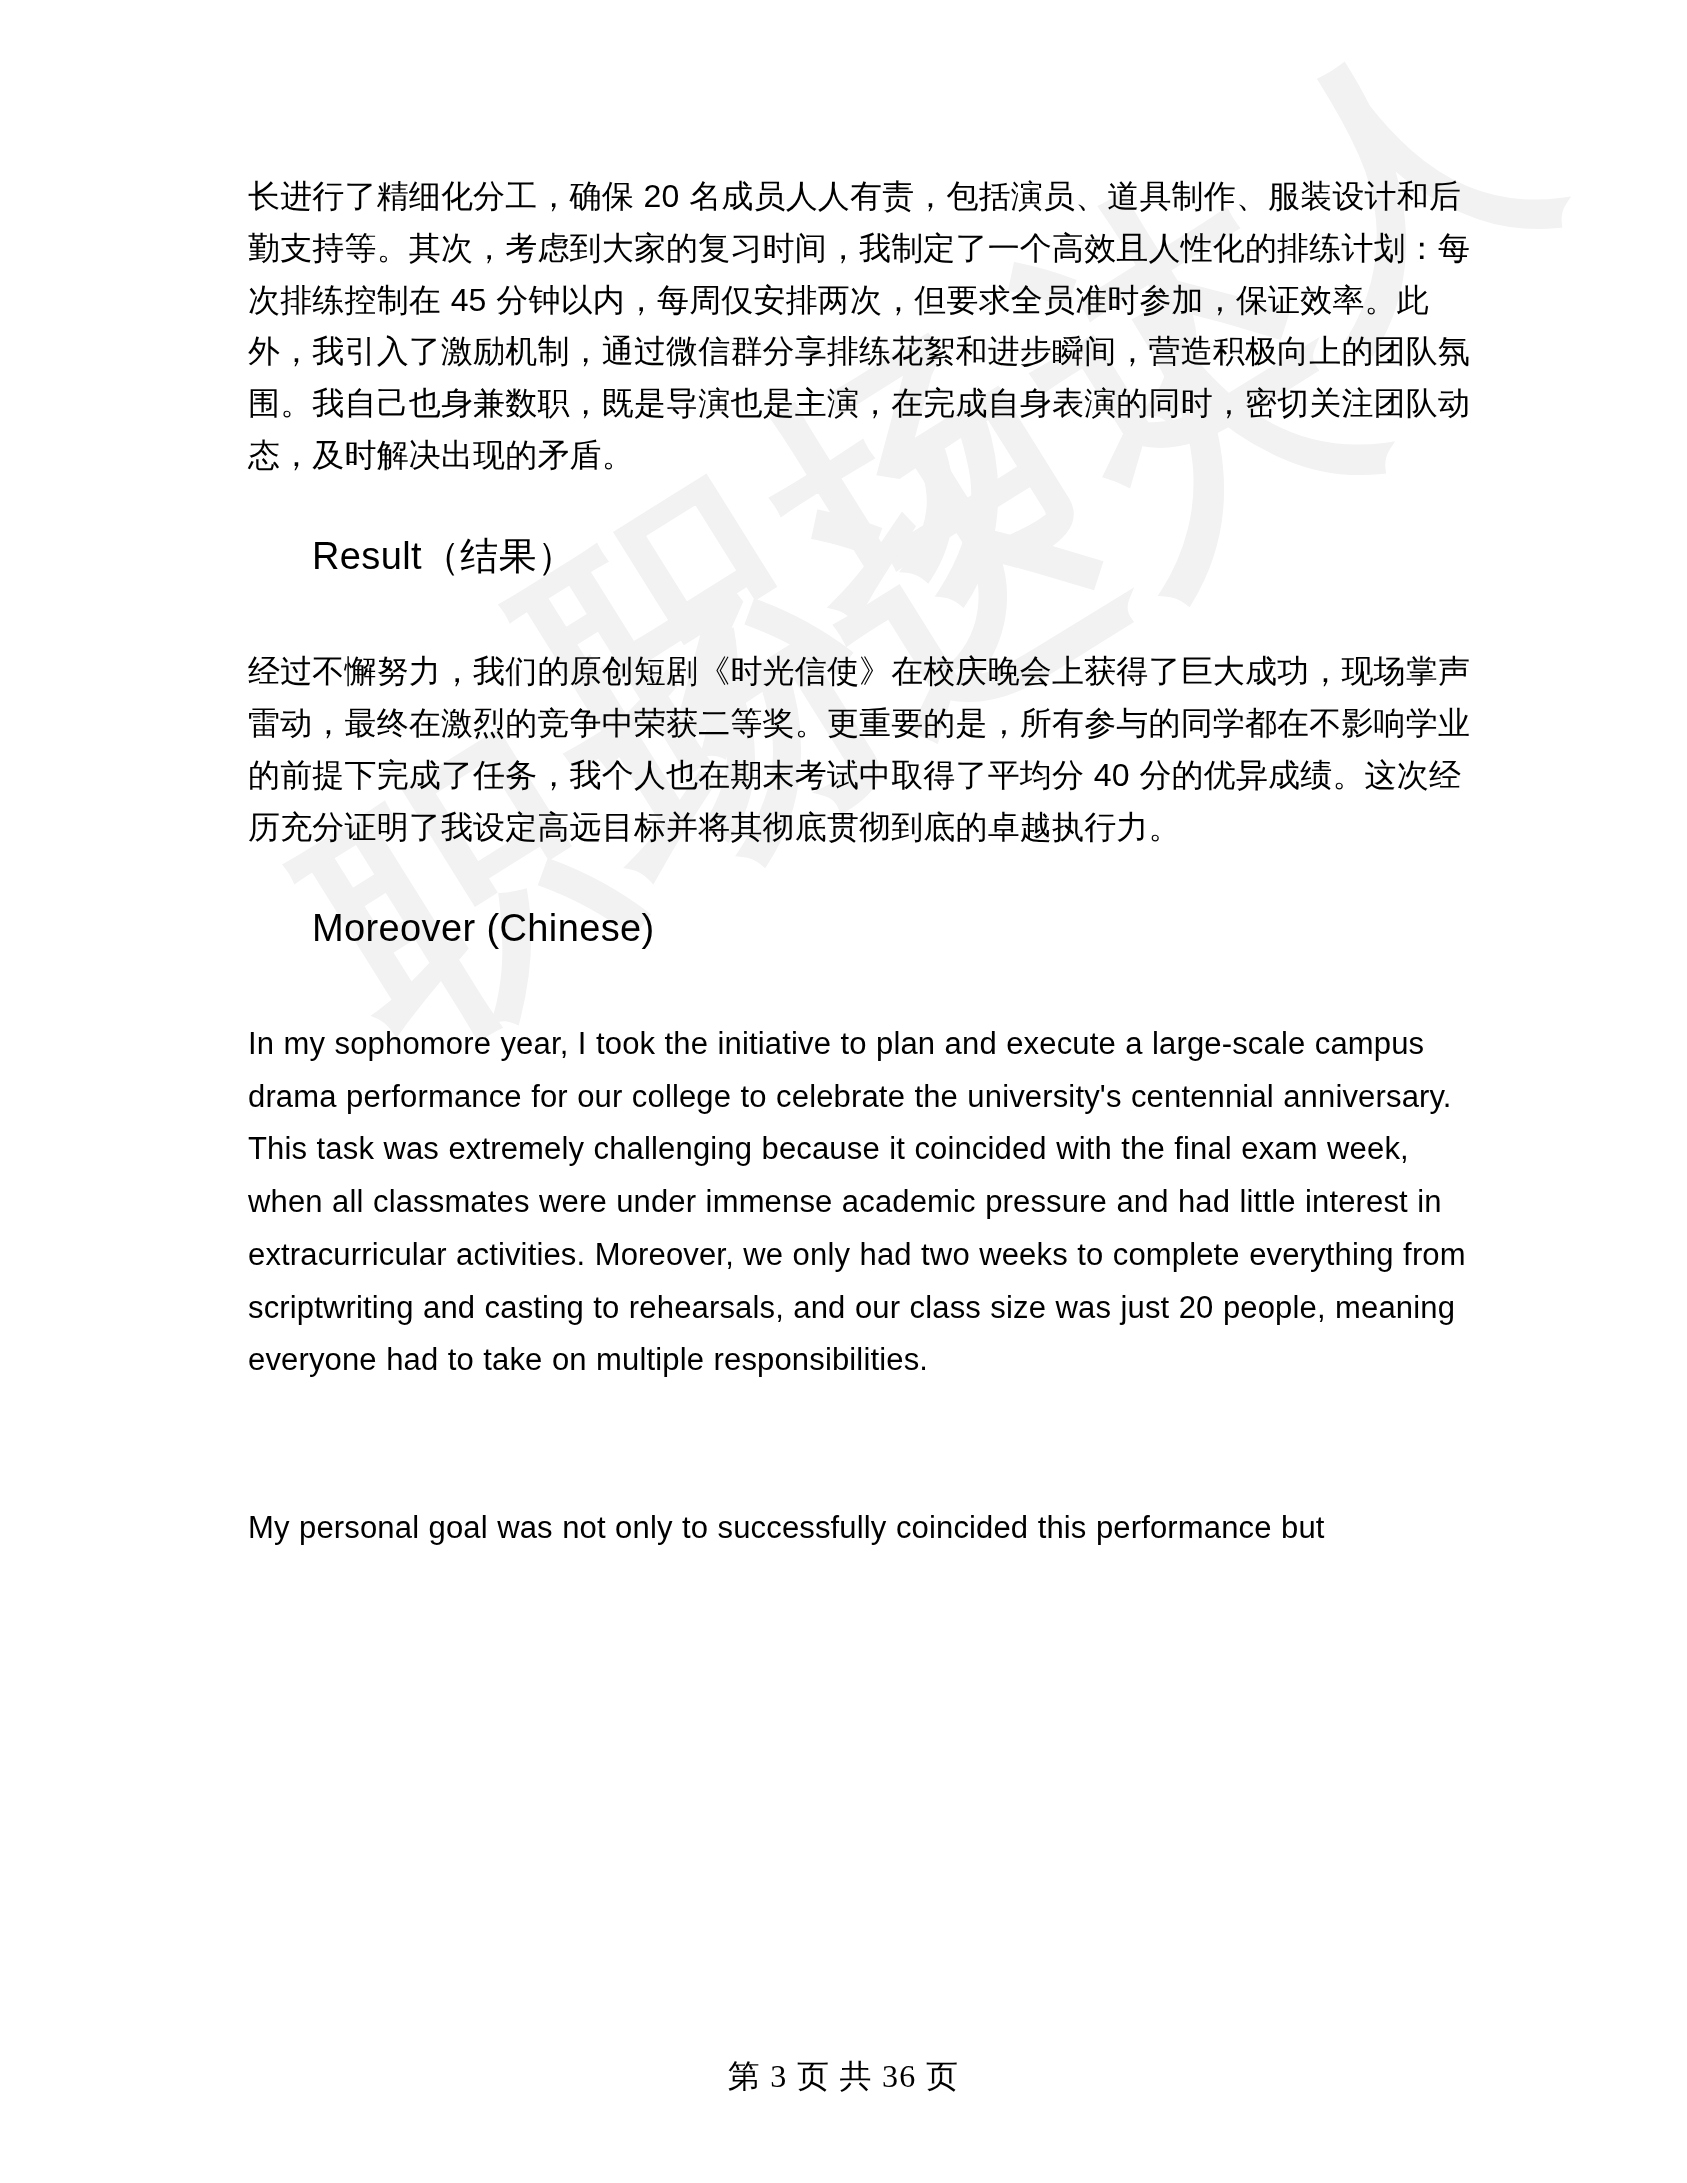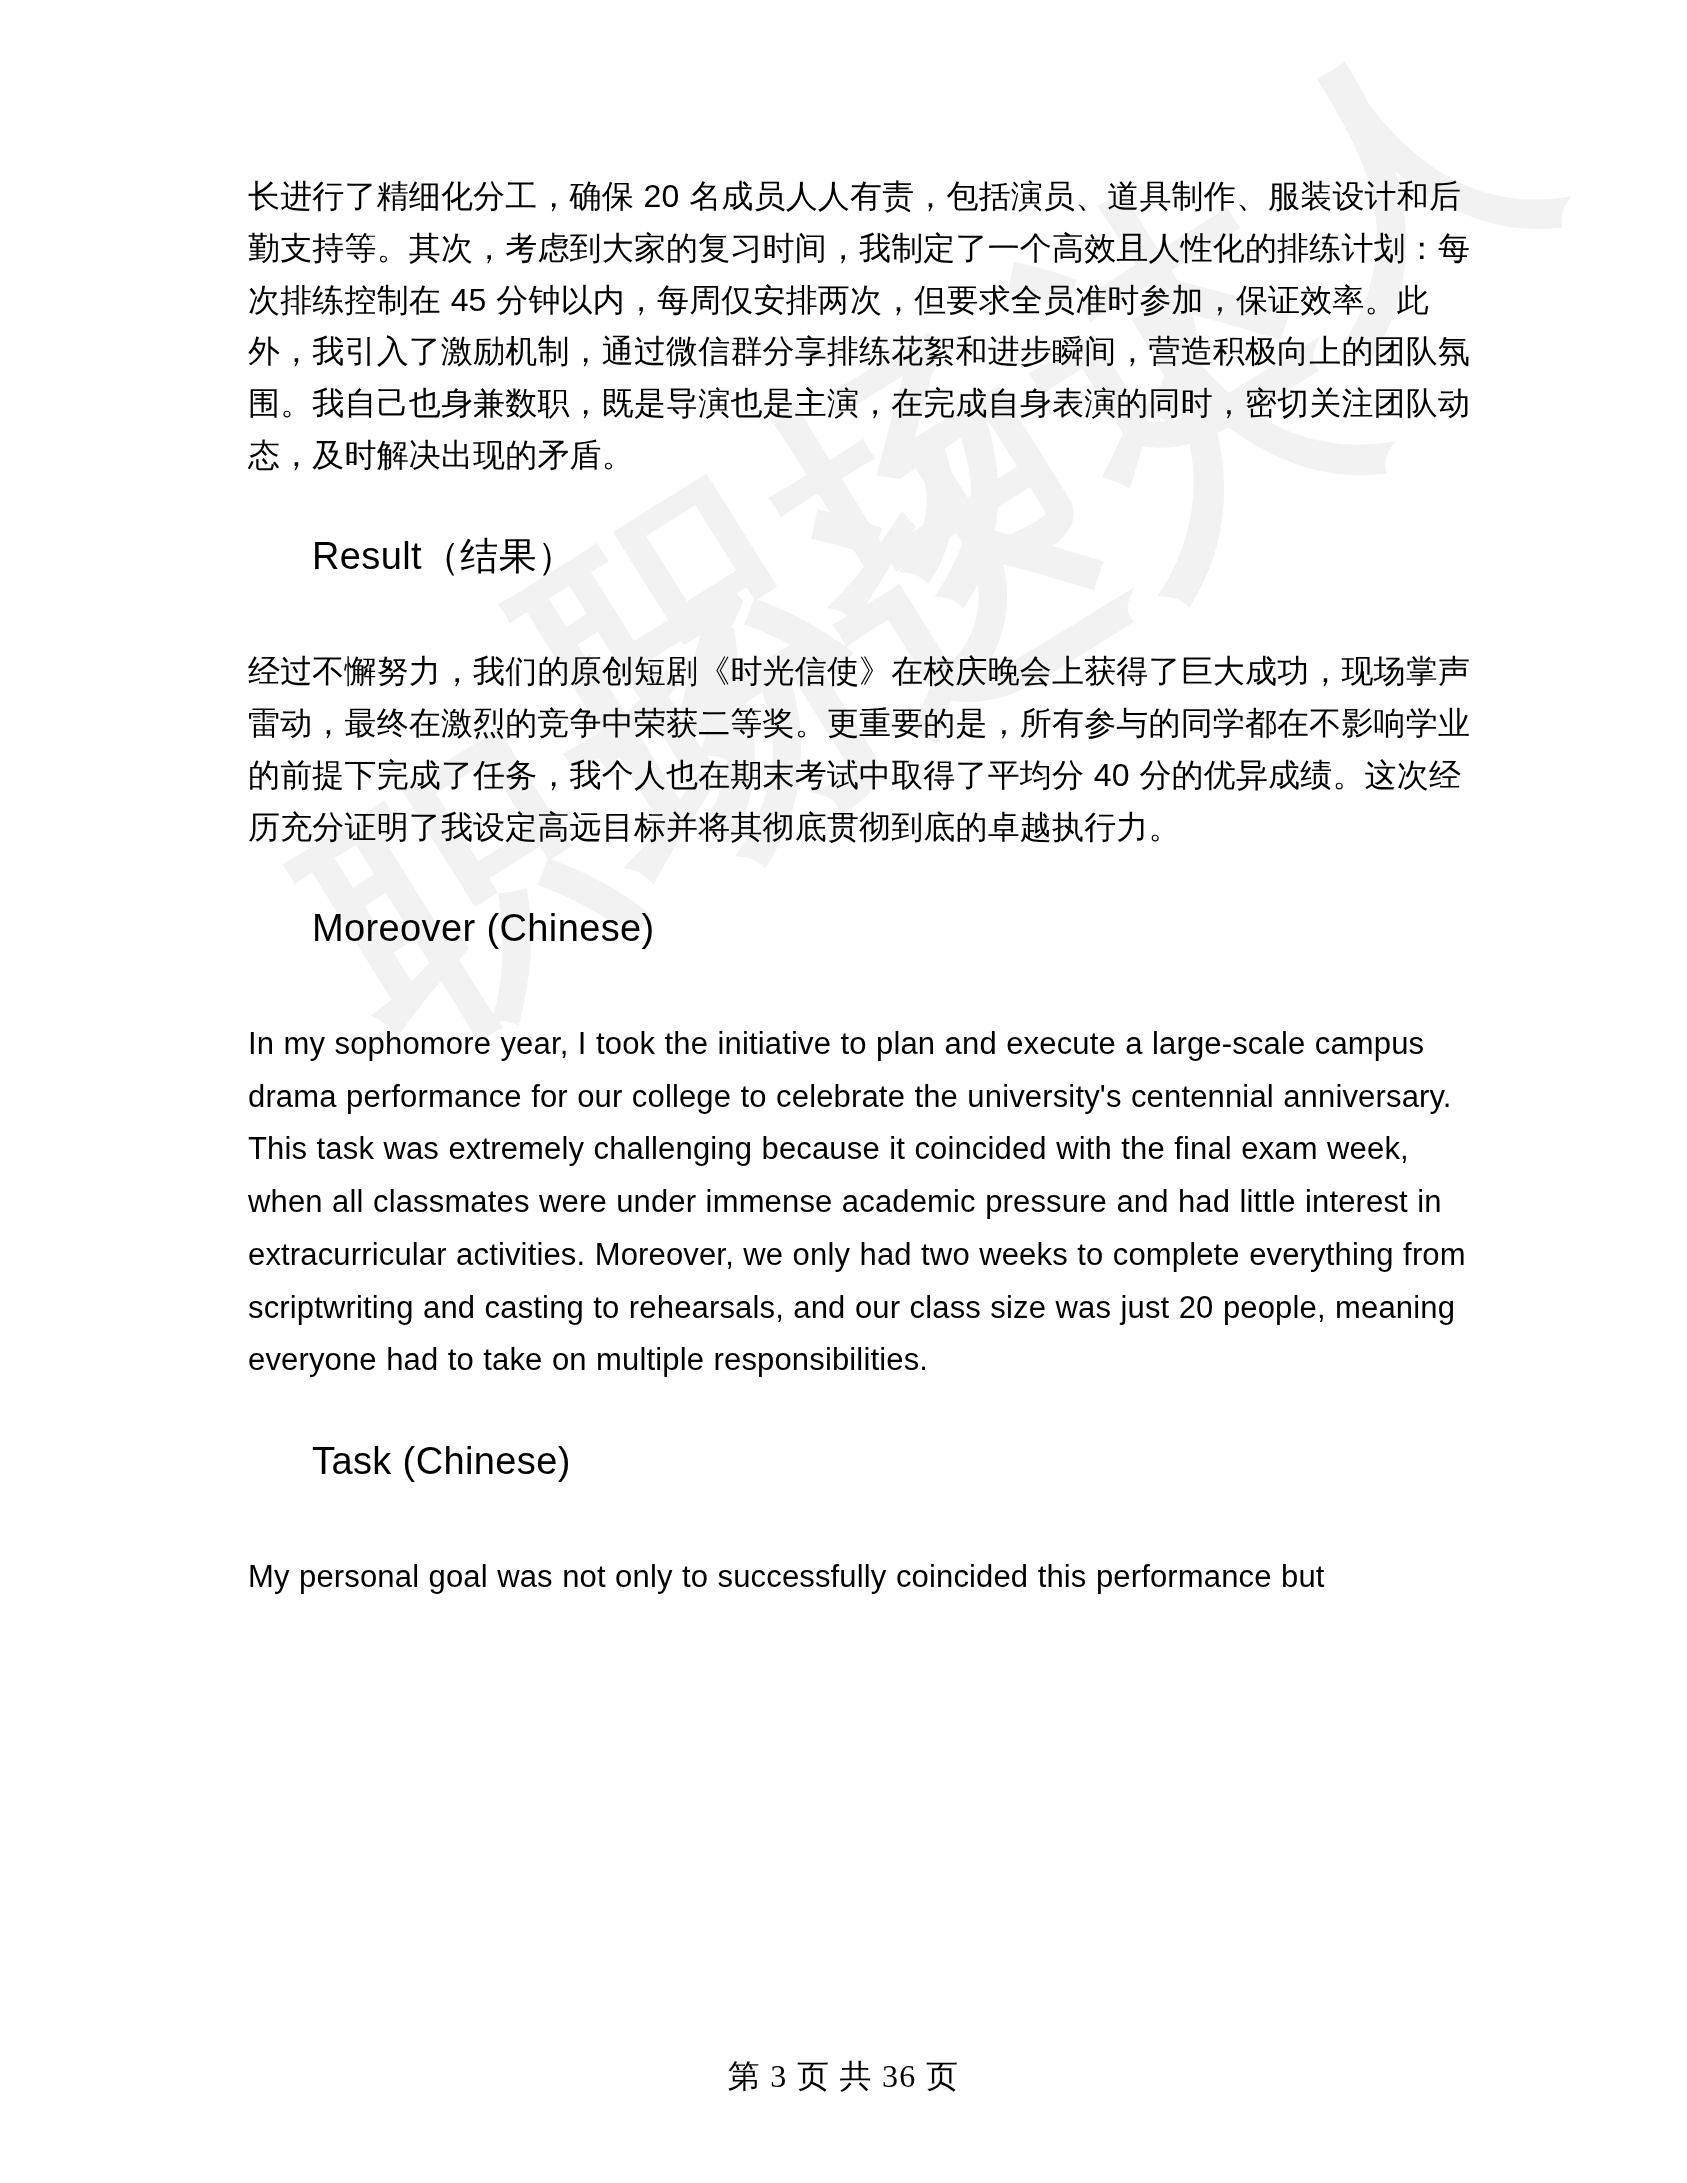--- a/index.html
+++ b/index.html
@@ -128,21 +128,20 @@
     <div class="gap-med"></div>
 
     <h2 class="heading">Moreover (Chinese)</h2>
 
     <div class="gap-large"></div>
 
     <p class="para para-en">In my sophomore year, I took the initiative to plan and execute a large-scale campus drama performance for our college to celebrate the university's centennial anniversary. This task was extremely challenging because it coincided with the final exam week, when all classmates were under immense academic pressure and had little interest in extracurricular activities. Moreover, we only had two weeks to complete everything from scriptwriting and casting to rehearsals, and our class size was just 20 people, meaning everyone had to take on multiple responsibilities.</p>
 
     <div class="gap-med"></div>
 
-    <h2 class="heading">Task (Chinese)</h2>
 
     <div class="gap-large"></div>
 
     <p class="para para-en">My personal goal was not only to successfully coincided this performance but</p>
 
   </div>
 
   <div id="footer">
     <span class="page-label">第 3 页 共 36 页</span>
   </div>

